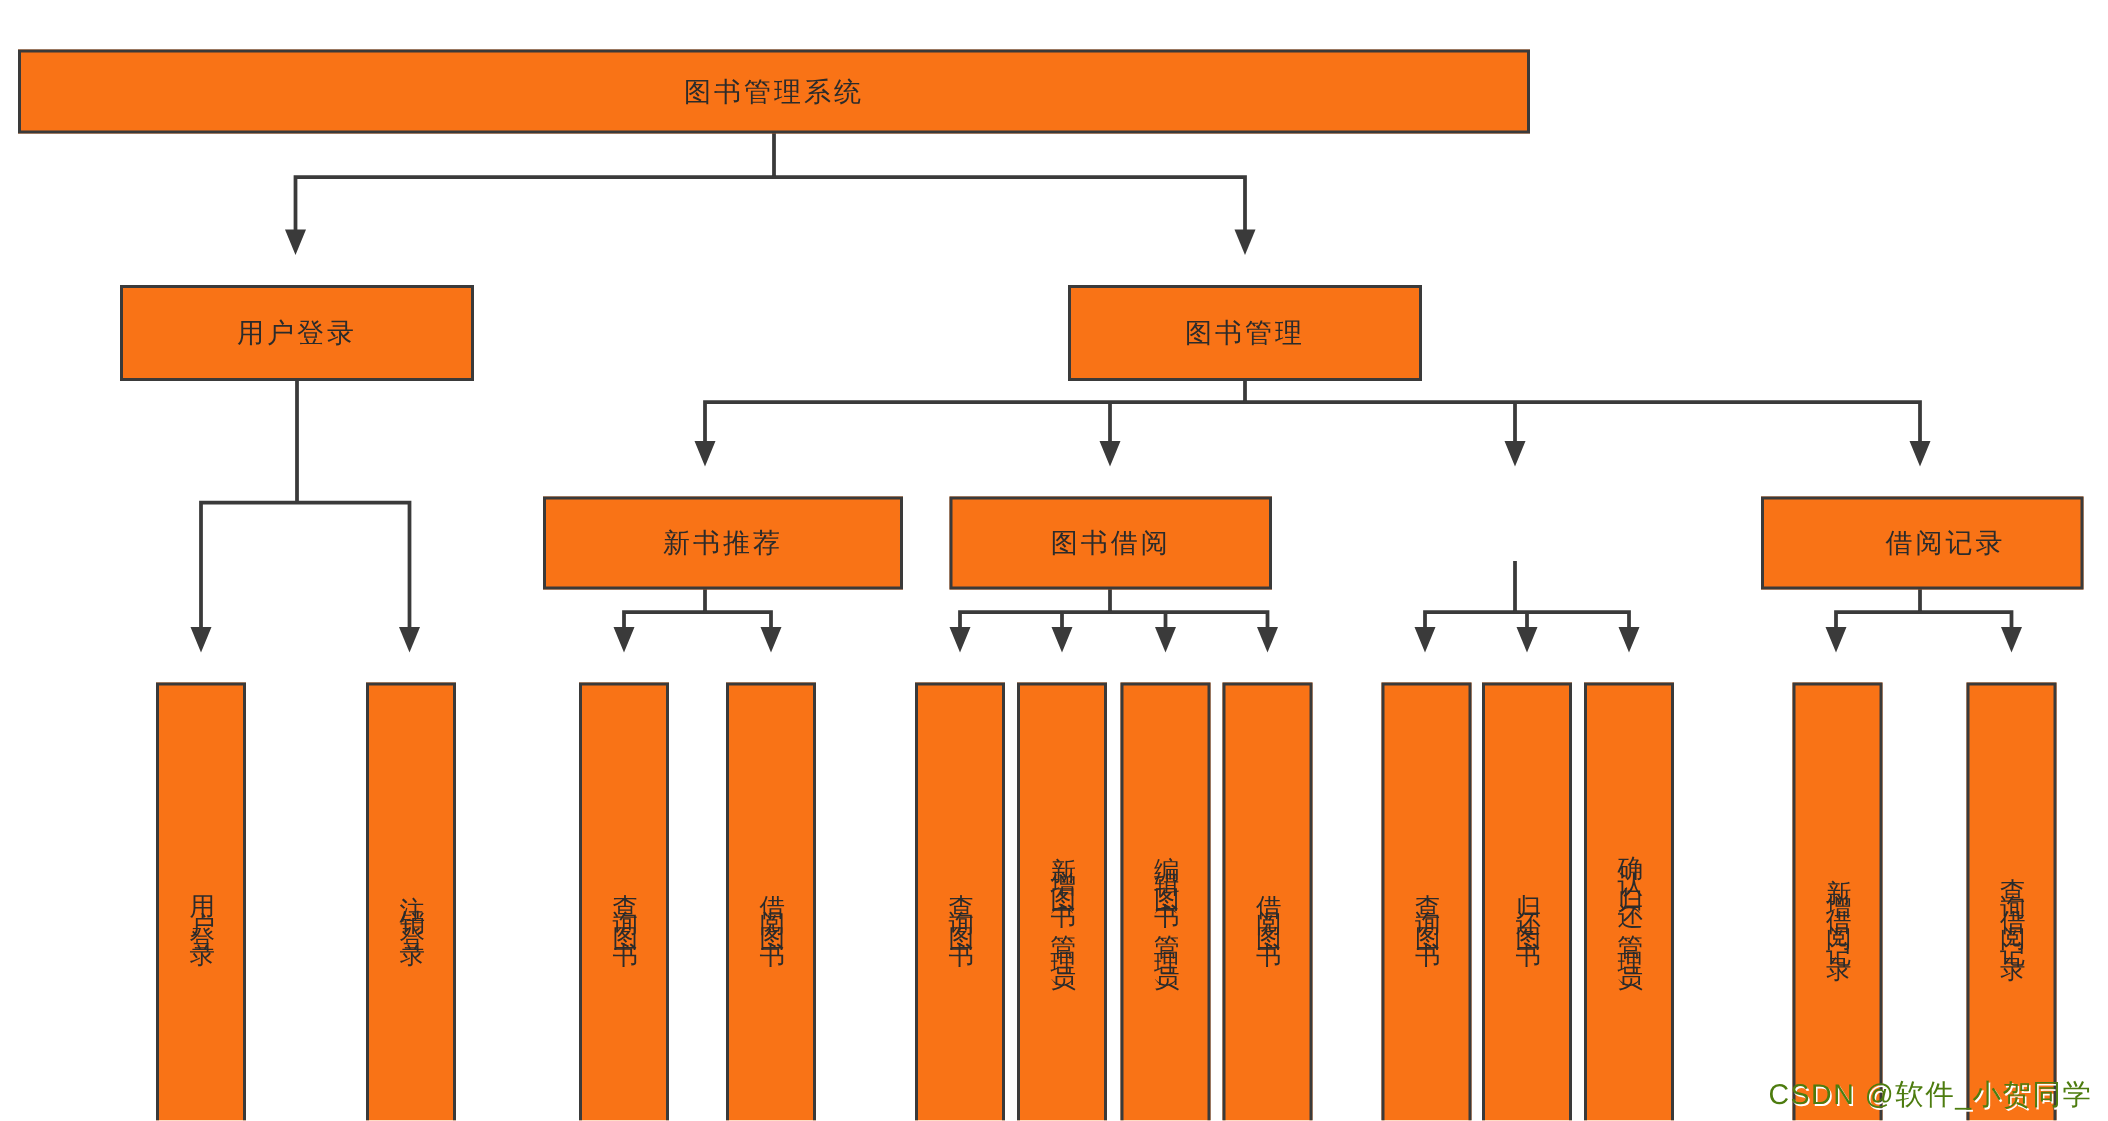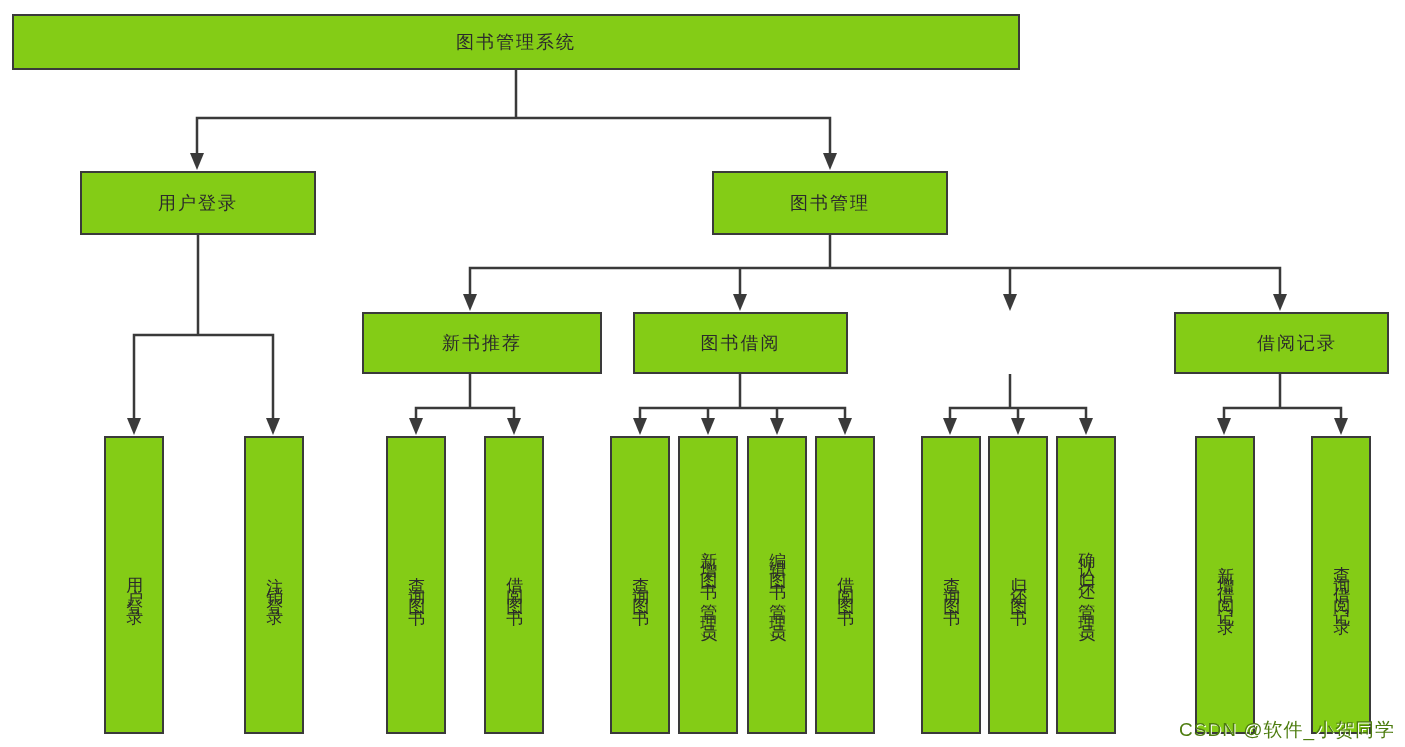--- a/index.html
+++ b/index.html
@@ -19,28 +19,29 @@
     position: absolute;
     left: 0;
     top: 0;
     width: 1405px;
     height: 747px;
     pointer-events: none;
   }
   .node {
     position: absolute;
     box-sizing: border-box;
-    background: #84cc16;
+    background: #f97316;
     border: 2.5px solid #3a3a3a;
     display: flex;
     align-items: center;
     justify-content: center;
     color: #2b2b2b;
     font-size: 18px;
     letter-spacing: 2px;
+    margin-top: 19px;
   }
   .leaf {
     font-size: 17px;
     letter-spacing: 0;
   }
   .leaf .vtext {
     writing-mode: vertical-rl;
     text-orientation: mixed;
     letter-spacing: 0.62em;
     line-height: 1.1;

